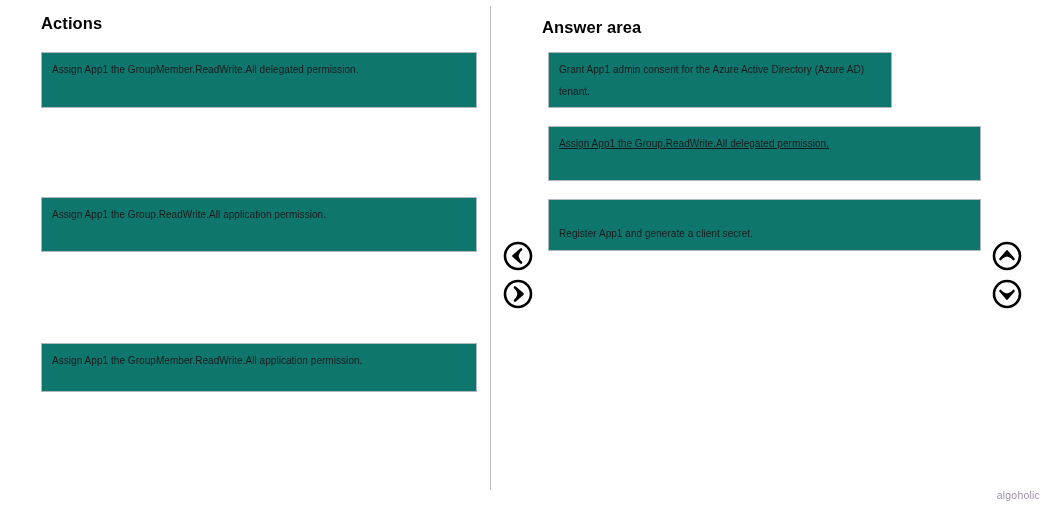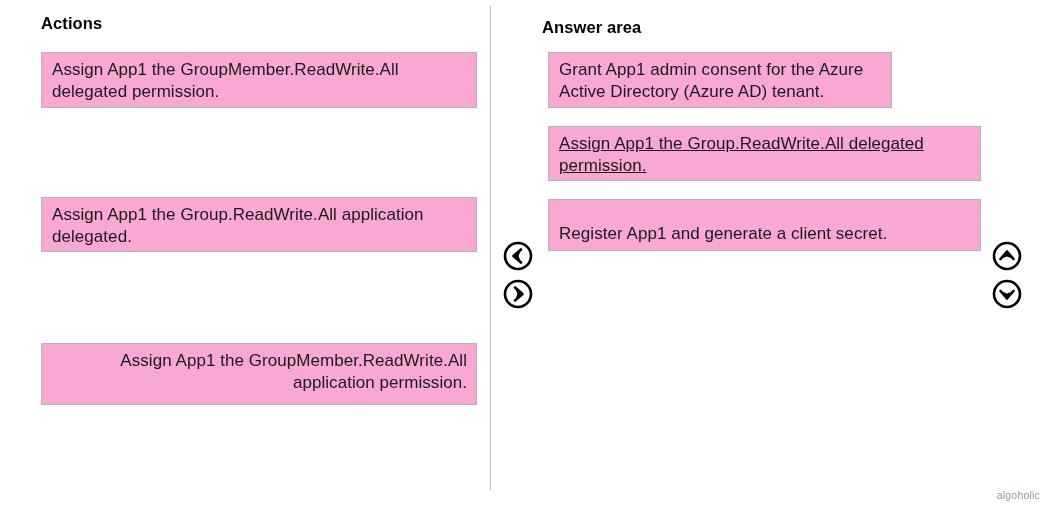--- a/index.html
+++ b/index.html
@@ -33,38 +33,38 @@
     top: 6px;
     width: 1px;
     height: 484px;
     background: #b9bdc2;
   }
 
   .card {
     position: absolute;
     box-sizing: border-box;
     border: 1px solid #b0b7bd;
-    background: #f9a8d4;
-    font-size: 17px;
+    background: #0f766e;
+    font-size: 10px;
     line-height: 22px;
     color: #1a1a1a;
     padding: 6px 9px 6px 10px;
     letter-spacing: 0.05px;
   }
   .card.centered {
     display: flex;
     align-items: center;
     padding-top: 18px;
     padding-bottom: 0;
   }
 
   
   #action-card-0 { left: 41px; top: 52px;  width: 436px; height: 56px; }
   #action-card-1 { left: 41px; top: 197px; width: 436px; height: 55px; }
-  #action-card-2 { left: 41px; top: 343px; width: 436px; height: 62px; text-align: right; }
+  #action-card-2 { left: 41px; top: 343px; width: 436px; height: 49px; }
 
   
   #answer-card-0 { left: 548px; top: 52px;  width: 344px; height: 56px; }
   #answer-card-1 { left: 548px; top: 126px; width: 433px; height: 55px; text-decoration: underline; }
   #answer-card-2 { left: 548px; top: 199px; width: 433px; height: 52px; }
 
   
   .arrow-cluster { position: absolute; }
   #move-cluster { left: 502px; top: 240px; }
   #order-cluster { left: 991px; top: 240px; }
@@ -91,21 +91,21 @@
 </style>
 </head>
 <body>
 
 <div class="divider"></div>
 
 <div class="heading" id="actions-heading">Actions</div>
 
 <div class="card" id="action-card-0">Assign App1 the GroupMember.ReadWrite.All delegated permission.</div>
 
-<div class="card" id="action-card-1">Assign App1 the Group.ReadWrite.All application delegated.</div>
+<div class="card" id="action-card-1">Assign App1 the Group.ReadWrite.All application permission.</div>
 
 <div class="card" id="action-card-2">Assign App1 the GroupMember.ReadWrite.All application permission.</div>
 
 <div class="heading" id="answer-heading">Answer area</div>
 
 <div class="card" id="answer-card-0">Grant App1 admin consent for the Azure Active Directory (Azure AD) tenant.</div>
 
 <div class="card" id="answer-card-1">Assign App1 the Group.ReadWrite.All delegated permission.</div>
 
 <div class="card centered" id="answer-card-2">Register App1 and generate a client secret.</div>

